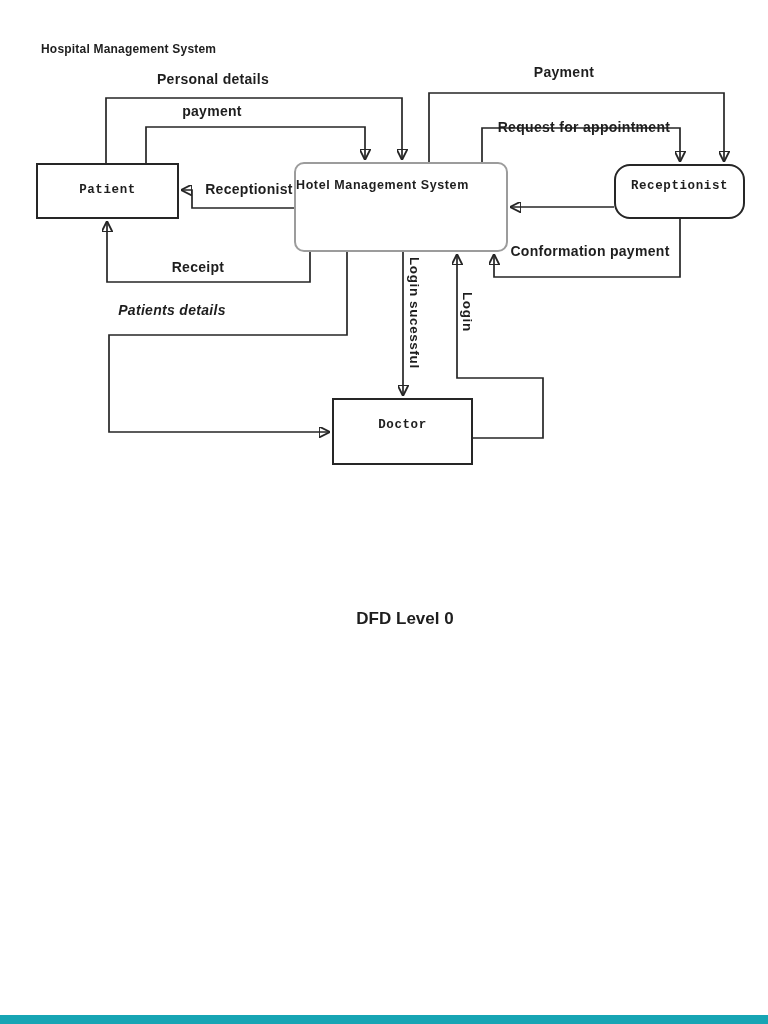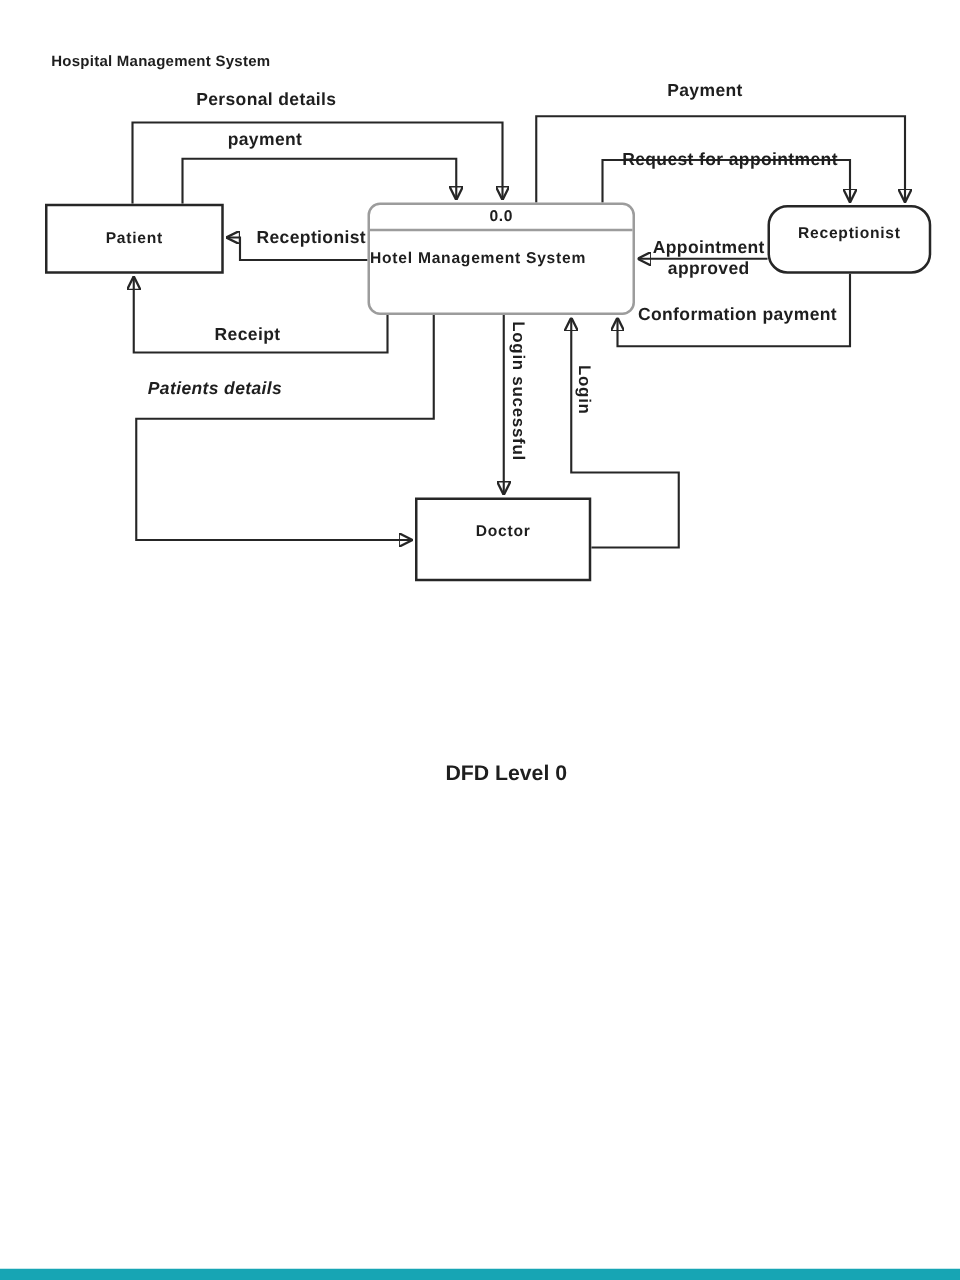--- a/index.html
+++ b/index.html
@@ -23,21 +23,21 @@
     letter-spacing:0.3px; white-space:nowrap; z-index:4;
   }
   .flabel.wrap { white-space:normal; line-height:17px; }
   .vlabel {
     position:absolute; writing-mode:vertical-rl; font-weight:bold; font-size:13.5px;
     letter-spacing:0.6px; z-index:4; white-space:nowrap;
   }
   .entity {
     position:absolute; border:2px solid #262626; background:#ffffff; z-index:2;
     display:flex; align-items:center; justify-content:center;
-    font-weight:bold; font-size:12.5px; letter-spacing:0.6px; box-sizing:border-box;
+    font-weight:bold; font-size:12.5px; letter-spacing:0.6px; box-sizing:border-box;font-family:Liberation Mono, monospace;
   }
   .process {
     position:absolute; left:294px; top:162px; width:214px; height:90px;
     border:2px solid #9c9c9c; border-radius:10px; background:#ffffff;
     box-sizing:border-box; z-index:2;
   }
   .process-id {
     height:19px; border-bottom:2px solid #9c9c9c; text-align:center;
     font-weight:bold; font-size:12.5px; line-height:19px; letter-spacing:0.5px;
   }
@@ -71,38 +71,36 @@
     <path d="M473,438 L543,438 L543,378 L457,378 L457,254" marker-end="url(#arrow)"></path>
   </svg>
 
   <div class="title">Hospital Management System</div>
 
   <div class="entity" style="left:36px; top:163px; width:143px; height:56px; padding-bottom:2px;">
     <span>Patient</span>
   </div>
 
   <div class="process">
-    <div class="process-id">0.0</div>
     <div class="process-label">Hotel Management System</div>
   </div>
 
   <div class="entity" style="left:614px; top:164px; width:131px; height:55px; padding-bottom:12px;border-radius:16px;">
     <span>Receptionist</span>
   </div>
 
   <div class="entity" style="left:332px; top:398px; width:141px; height:67px; padding-bottom:14px;">
     <span>Doctor</span>
   </div>
 
   <div class="flabel" style="left:113px; top:71px; width:200px;">Personal details</div>
   <div class="flabel" style="left:137px; top:103px; width:150px;">payment</div>
   <div class="flabel" style="left:489px; top:64px; width:150px;">Payment</div>
   <div class="flabel" style="left:464px; top:105px; width:240px;margin-top:14px;">Request for appointment</div>
   <div class="flabel" style="left:174px; top:181px; width:150px;">Receptionist</div>
-  <div class="flabel wrap" style="left:507px; top:189px; width:120px;">Appointment approved</div>
   <div class="flabel" style="left:470px; top:243px; width:240px;">Conformation payment</div>
   <div class="flabel" style="left:123px; top:259px; width:150px;">Receipt</div>
   <div class="flabel" style="left:72px; top:302px; width:200px;font-style:italic;">Patients details</div>
   <div class="vlabel" style="left:407px; top:257px;">Login sucessful</div>
   <div class="vlabel" style="left:460px; top:292px;">Login</div>
 
   <div class="caption">DFD Level 0</div>
 
   <div class="footer-bar" style="background: rgb(23, 165, 180);"></div>
 </div>

